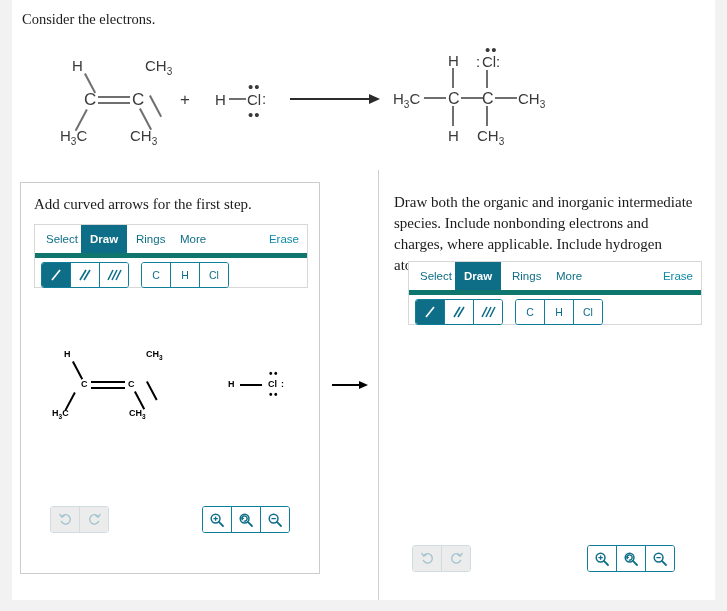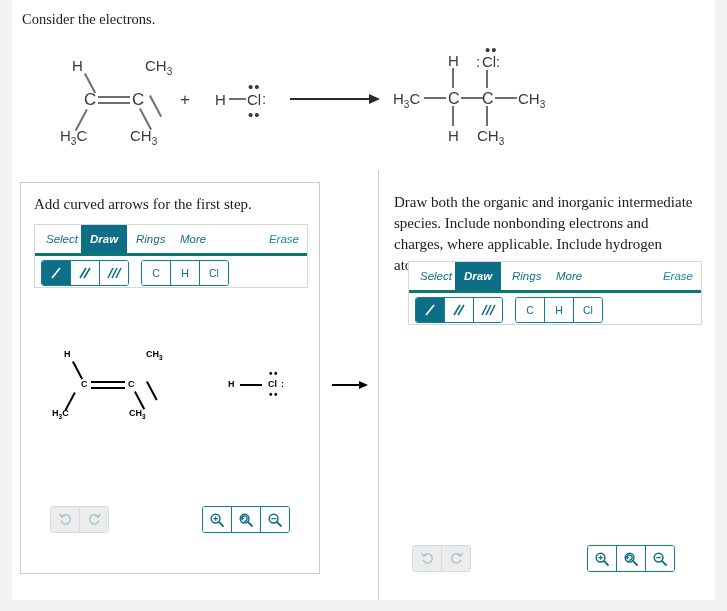--- a/index.html
+++ b/index.html
@@ -39,21 +39,21 @@
 
   
   .panel{position:absolute;}
   .panel-box{position:absolute;border:1px solid #cccccc;background:#fff;}
   .instr{
     position:absolute;font-size:15px;line-height:21px;color:#1b1b1b;
   }
 
   
   .toolbar{position:absolute;border:1px solid #d7d7d7;background:#fff;}
-  .tb-row1{position:relative;height:28px;border-bottom:3px solid #0f766e;font-style:italic;}
+  .tb-row1{position:relative;height:28px;border-bottom:5px solid #0f766e;}
   .tb-tab{
     position:absolute;top:0;height:28px;line-height:28px;
     font-family:"Liberation Sans", sans-serif;font-size:11.5px;
     color:#0f6e87;padding:0 9px;box-sizing:border-box;cursor:pointer;
   }
   .tb-tab.active{background:#0f6e87;color:#fff;font-weight:bold;}
   .tb-erase{
     position:absolute;top:0;right:8px;height:28px;line-height:28px;
     font-family:"Liberation Sans", sans-serif;font-size:11.5px;color:#0f8aa8;cursor:pointer;
   }

